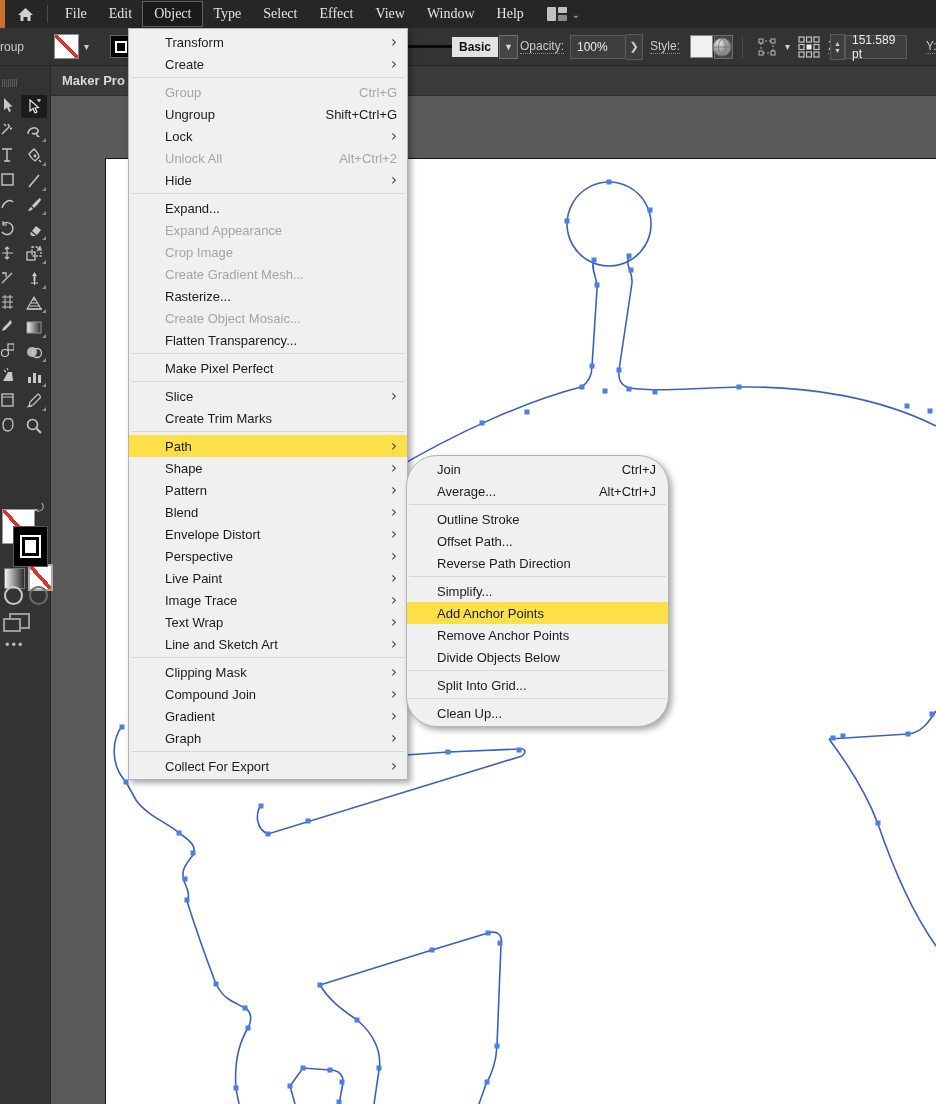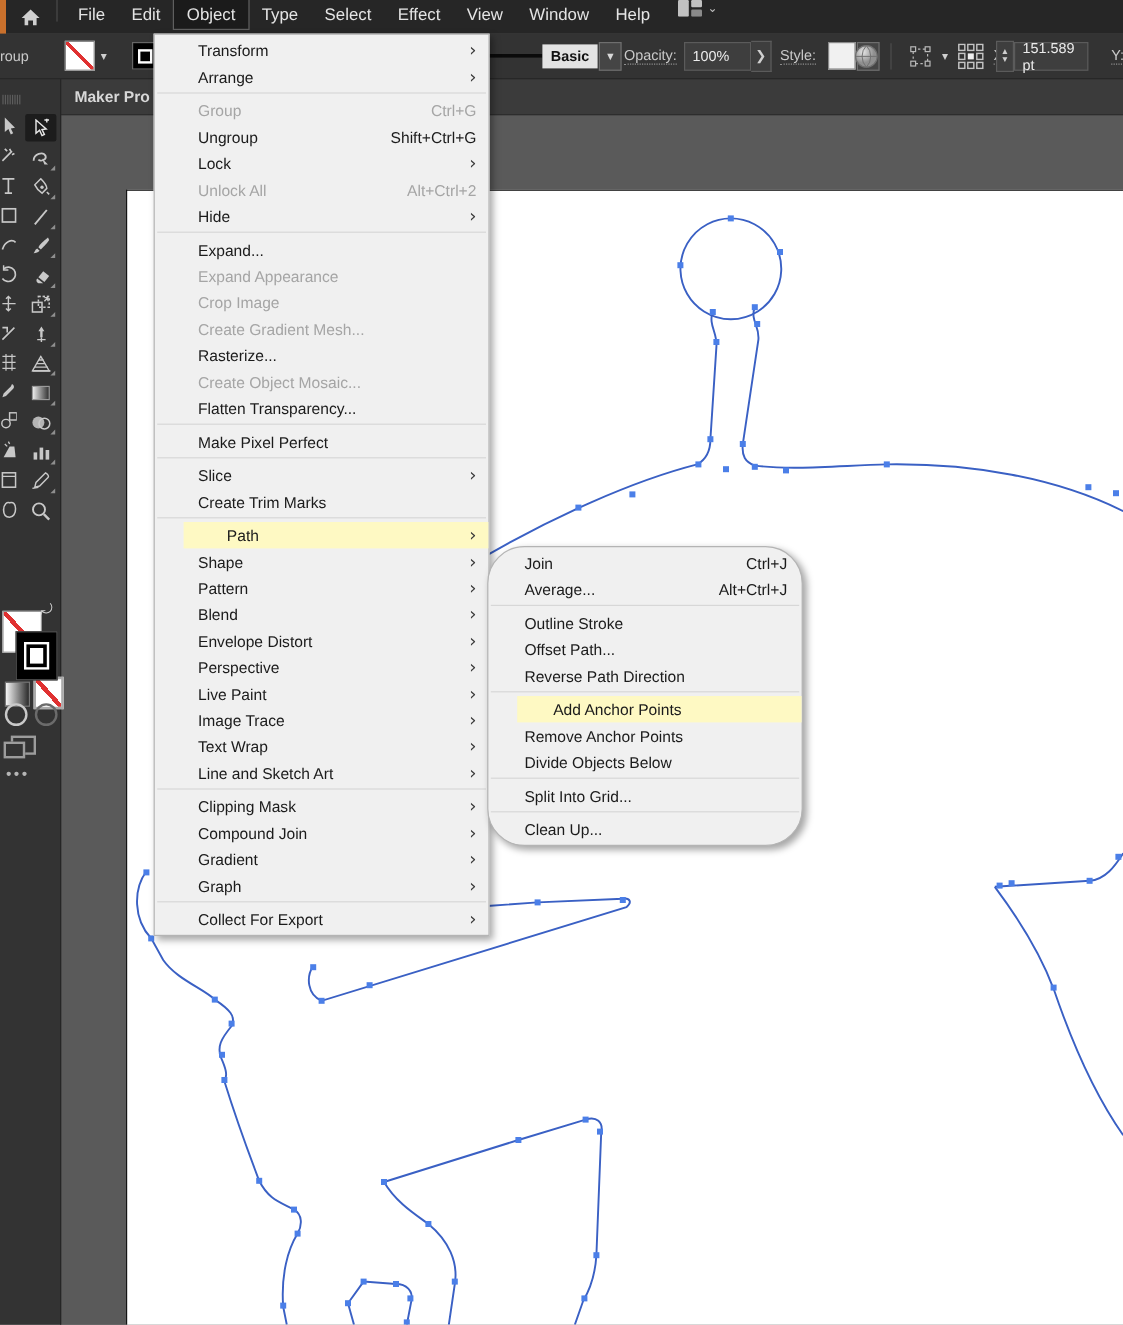--- a/index.html
+++ b/index.html
@@ -4,21 +4,21 @@
 <style>
   html,body{margin:0;padding:0;}
   body{
     width:936px;height:1104px;position:relative;overflow:hidden;
     background:#5a5a5a;font-family:"Liberation Sans",sans-serif;
     -webkit-font-smoothing:antialiased;
   }
   
   #menubar{
     position:absolute;left:0;top:0;width:936px;height:28px;
-    background:#262626;display:flex;align-items:flex-start;z-index:40;
+    background:#262626;display:flex;align-items:center;z-index:40;font-family:Liberation Serif, serif;
   }
   #logo-sliver{width:5px;height:28px;background:#c9702c;flex:0 0 auto;}
   #home-btn{width:40px;height:28px;display:flex;align-items:center;justify-content:center;flex:0 0 auto;}
   .mb-divider{width:1px;height:18px;background:#4a4a4a;margin:0 6px 0 2px;flex:0 0 auto;}
   .mb-item{
     padding:4px 11px;font-size:14px;color:#e4e4e4;cursor:default;flex:0 0 auto;
   }
   .mb-item.active{background:#1b1b1b;outline:1px solid #5f5f5f;}
   #workspace-switch{margin-left:12px;display:flex;align-items:center;gap:5px;color:#bdbdbd;}
   
@@ -82,21 +82,21 @@
     box-shadow:3px 3px 6px rgba(0,0,0,.35);padding:2px 0;z-index:50;
     font-size:13px;color:#1b1b1b;
   }
   #object-menu{left:128px;top:28px;width:278px;}
   #path-submenu{left:406px;top:455px;width:261px;border-radius:31px;}
   .mi{height:22px;display:flex;align-items:center;padding:0 10px 0 36px;}
   #path-submenu .mi{padding:0 12px 0 30px;}
   .mi .sc{margin-left:auto;}
   .mi .sub{margin-left:auto;font-size:15px;line-height:10px;color:#3c3c3c;font-family:"DejaVu Sans",sans-serif;}
   .mi.disabled{color:#a5a5a5;}
-  .mi.hl{background:#fef9c3;margin-left:24px;}
+  .mi.hl{background:#fde047;}
   .msep{height:1px;background:#d7d7d7;margin:2px 2px 3px 2px;}
 </style>
 </head>
 <body>
 
 <div id="pasteboard"></div>
 <div id="canvas"></div>
 <svg id="artwork" width="886" height="1009" viewBox="50 95 886 1009">
     <path d="M 609,182 a 42,42 0 1 0 0.1,0 Z" fill="none" stroke="#3a60c4" stroke-width="1.6"></path>
     <path d="M 594,259 C 590,271 598,277 597,289 L 592,366 C 592,377 588,383 581,387 C 530,400 460,430 390,472" fill="none" stroke="#3a60c4" stroke-width="1.6"></path>
@@ -488,21 +488,21 @@
     <span style="font-size:10px">⌄</span>
   </span>
 </div>
 
 <div id="object-menu" class="menu-panel">
     <div class="mi">
       <span>Transform</span>
       <span class="sub">›</span>
     </div>
     <div class="mi">
-      <span>Arrange</span>
+      <span>Create</span>
       <span class="sub">›</span>
     </div>
     <div class="msep"></div>
     <div class="mi disabled">
       <span>Group</span>
       <span class="sc">Ctrl+G</span>
     </div>
     <div class="mi">
       <span>Ungroup</span>
       <span class="sc">Shift+Ctrl+G</span>
@@ -630,20 +630,23 @@
     <div class="mi">
       <span>Outline Stroke</span>
     </div>
     <div class="mi">
       <span>Offset Path...</span>
     </div>
     <div class="mi">
       <span>Reverse Path Direction</span>
     </div>
     <div class="msep"></div>
+    <div class="mi">
+      <span>Simplify...</span>
+    </div>
     <div class="mi hl">
       <span>Add Anchor Points</span>
     </div>
     <div class="mi">
       <span>Remove Anchor Points</span>
     </div>
     <div class="mi">
       <span>Divide Objects Below</span>
     </div>
     <div class="msep"></div>

